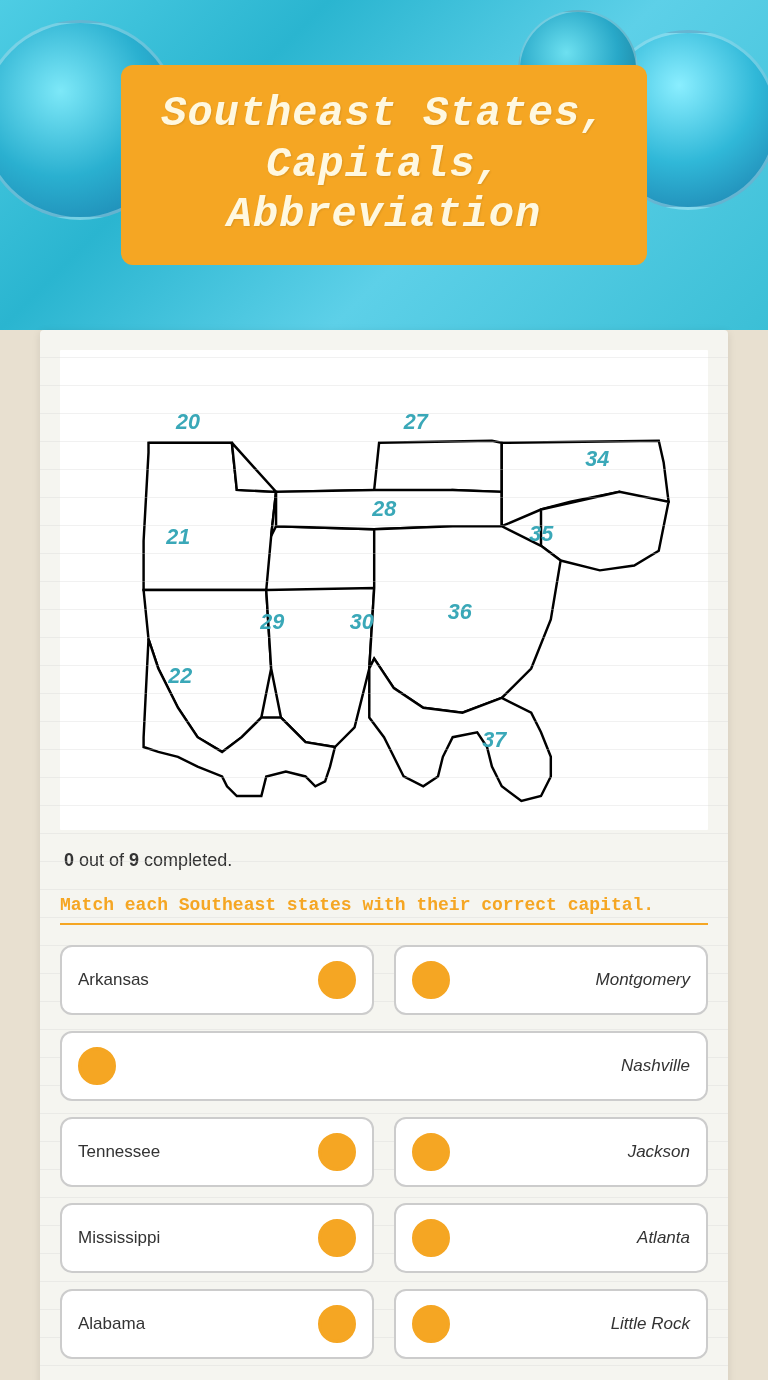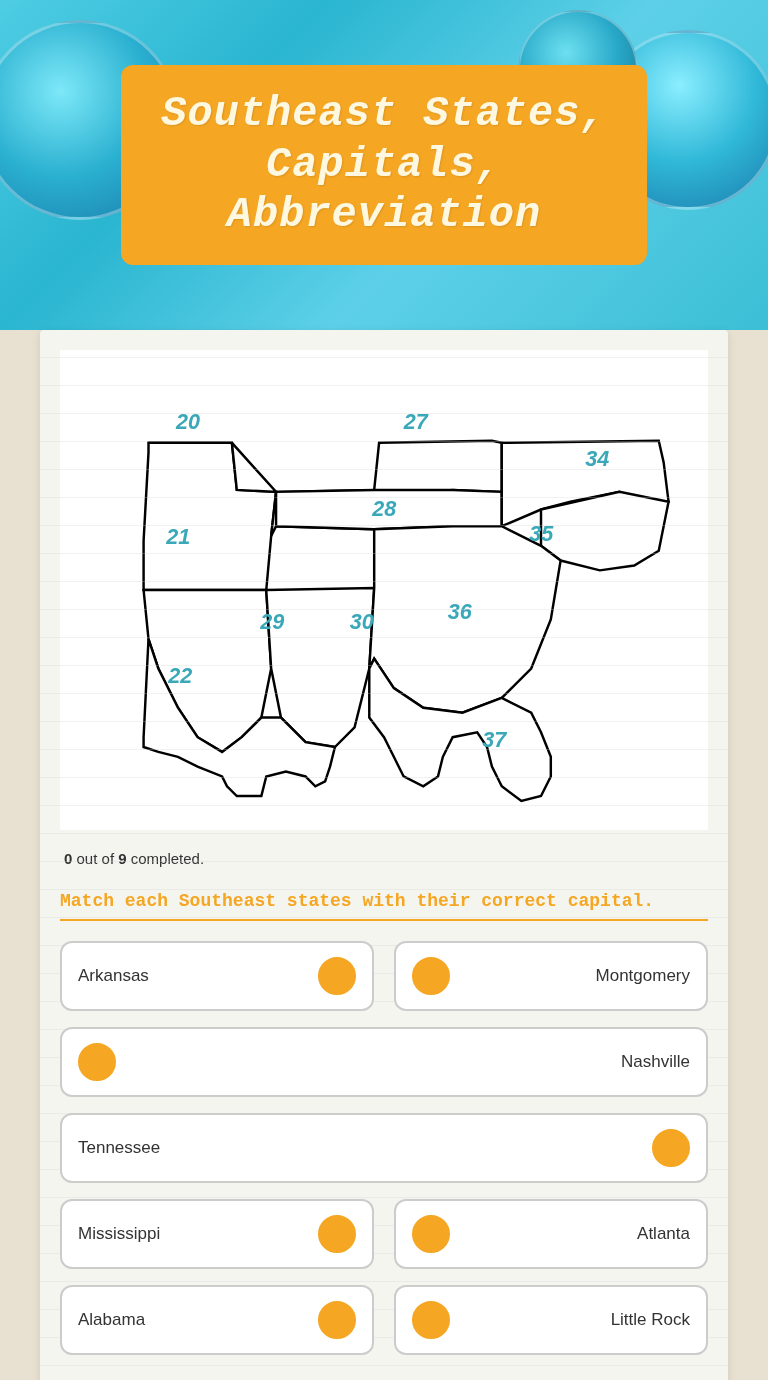--- a/index.html
+++ b/index.html
@@ -100,21 +100,21 @@
     }
 
     .map-svg-wrapper {
       width: 100%;
       display: flex;
       justify-content: center;
     }
 
     
     .progress-text {
-      font-size: 15px;
+      font-size: 18px;
       margin: 8px 0 24px 4px;
       color: #333;
     }
 
     .progress-text .bold {
       font-weight: bold;
     }
 
     
     .match-heading {
@@ -152,20 +152,21 @@
       min-height: 64px;
       position: relative;
     }
 
     .match-item.left-item {
       justify-content: space-between;
     }
 
     .match-item.right-item {
       justify-content: flex-start;
+      font-style: italic;
     }
 
     .item-label {
       font-size: 17px;
       color: #333;
       font-weight: 400;
     }
 
     .connector-dot {
       width: 38px;
@@ -292,20 +293,24 @@
         <div class="connector-dot right"></div>
         <span class="item-label">Nashville</span>
       </div>
     </div>
 
     <div class="match-row">
       <div class="match-item left-item">
         <span class="item-label">Tennessee</span>
         <div class="connector-dot left"></div>
       </div>
+      <div class="match-item right-item">
+        <div class="connector-dot right"></div>
+        <span class="item-label">Jackson</span>
+      </div>
     </div>
 
     <div class="match-row">
       <div class="match-item left-item">
         <span class="item-label">Mississippi</span>
         <div class="connector-dot left"></div>
       </div>
       <div class="match-item right-item">
         <div class="connector-dot right"></div>
         <span class="item-label">Atlanta</span>

